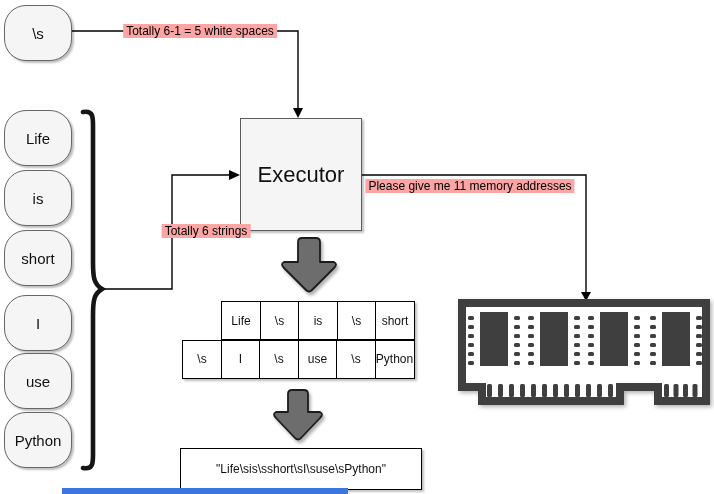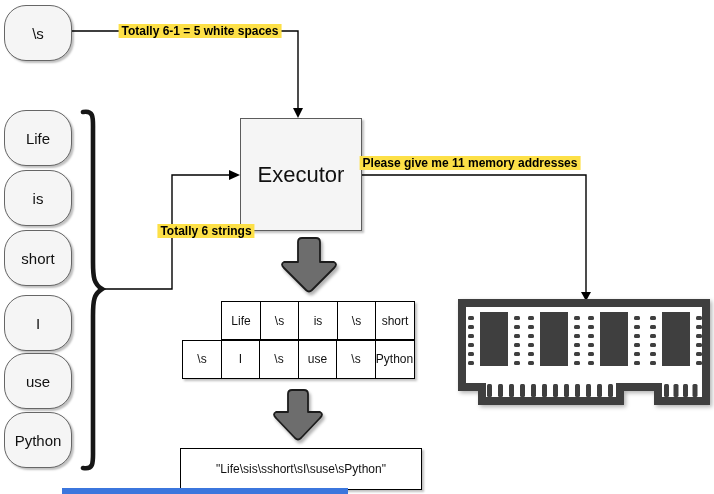--- a/index.html
+++ b/index.html
@@ -4,22 +4,22 @@
 <style>
   html,body{margin:0;padding:0;}
   body{font-family:"Liberation Sans", sans-serif; background:#fff;}
   .canvas{position:relative;width:714px;height:494px;background:#fff;overflow:hidden;}
   .overlay{position:absolute;left:0;top:0;z-index:1;}
   .node{position:absolute;z-index:2;display:flex;align-items:center;justify-content:center;
         background:var(--node-fill);border:1px solid var(--node-border);
         box-shadow:2px 2px 2px rgba(0,0,0,.25);color:var(--text);}
   .bubble{width:66px;height:54px;border-radius:22px;font-size:15px;}
   .executor{left:240px;top:118px;width:120px;height:111px;font-size:22px;border-color:#5c5c5c;}
-  .edge-label{position:absolute;z-index:3;transform:translateX(-50%);background:#fde047;
-        padding:0 3px;font-size:12px;color:#000;white-space:nowrap;line-height:14px;font-weight:bold;}
+  .edge-label{position:absolute;z-index:3;transform:translateX(-50%);background:#fca5a5;
+        padding:0 3px;font-size:12px;color:#000;white-space:nowrap;line-height:14px;}
   .trow{position:absolute;z-index:2;display:flex;filter:drop-shadow(2px 2px 1px rgba(0,0,0,.25));}
   .tcell{box-sizing:border-box;width:40px;height:39px;border:1.5px solid #000;margin-left:-1.5px;
         background:#fff;display:flex;align-items:center;justify-content:center;font-size:12px;color:#111;}
   .tcell:first-child{margin-left:0;}
   .resultbox{left:180px;top:448px;width:240px;height:40px;font-size:12px;background:#fff;
         border:1.5px solid #000;box-shadow:2px 2px 2px rgba(0,0,0,.25);}
   .ram{position:absolute;left:458px;top:299px;z-index:2;filter:drop-shadow(2px 2px 2px rgba(0,0,0,.3));}
   .ln{stroke:var(--line);stroke-width:1.4;fill:none;}
   .ah{fill:var(--line);stroke:none;}
   .brace{stroke:#161616;stroke-width:4.6;fill:none;stroke-linecap:round;}
@@ -76,21 +76,21 @@
   <div class="node bubble" style="left:4px;top:412px;">
     <span>Python</span>
   </div>
 
   <div class="node executor">
     <span>Executor</span>
   </div>
 
   <div class="edge-label" style="left:200px;top:24px;">Totally 6-1 = 5 white spaces</div>
   <div class="edge-label" style="left:170px;top:224px;margin-left:36px;">Totally 6 strings</div>
-  <div class="edge-label" style="left:470px;top:156px;">Please give me 11 memory addresses</div>
+  <div class="edge-label" style="left:470px;top:179px;">Please give me 11 memory addresses</div>
 
   <div class="trow" style="left:221px;top:301px;">
     <div class="tcell">Life</div>
     <div class="tcell">\s</div>
     <div class="tcell">is</div>
     <div class="tcell">\s</div>
     <div class="tcell">short</div>
   </div>
 
   <div class="trow" style="left:182px;top:339.5px;">

